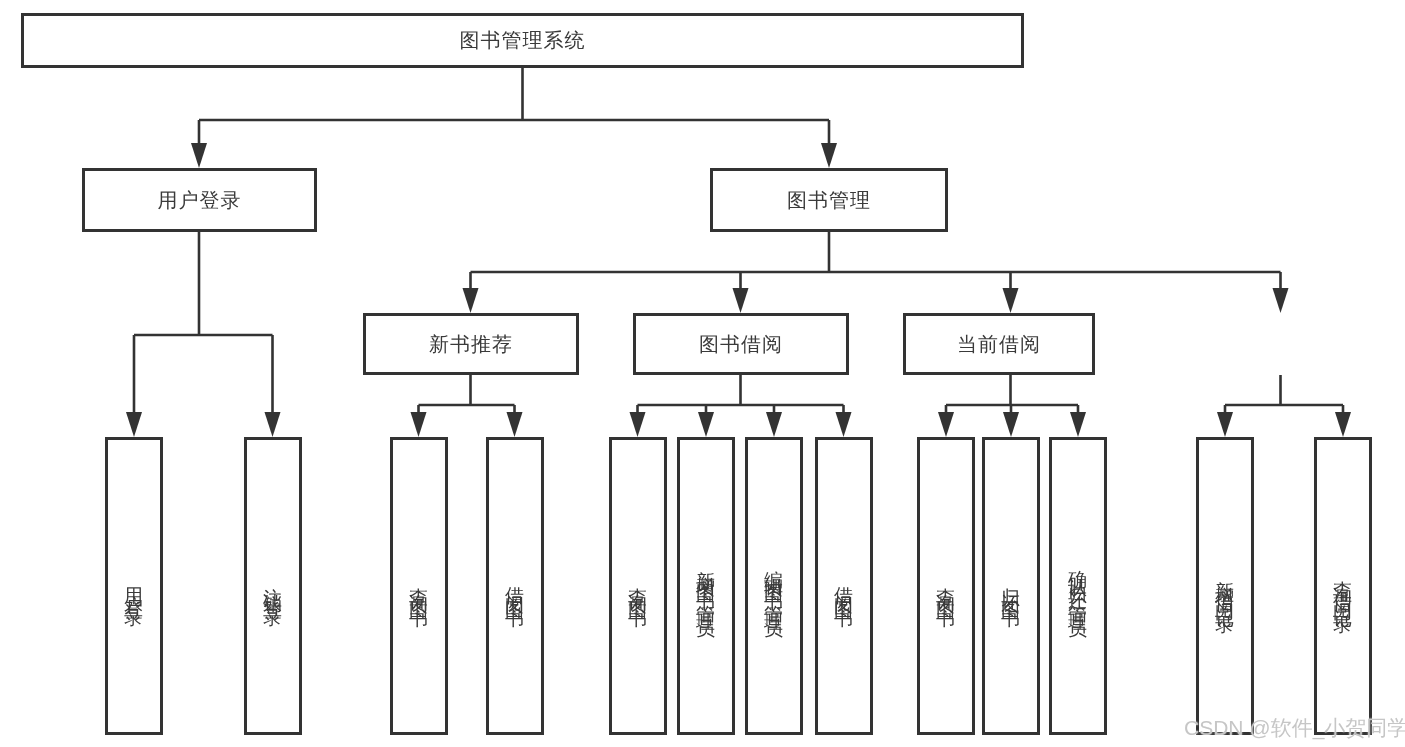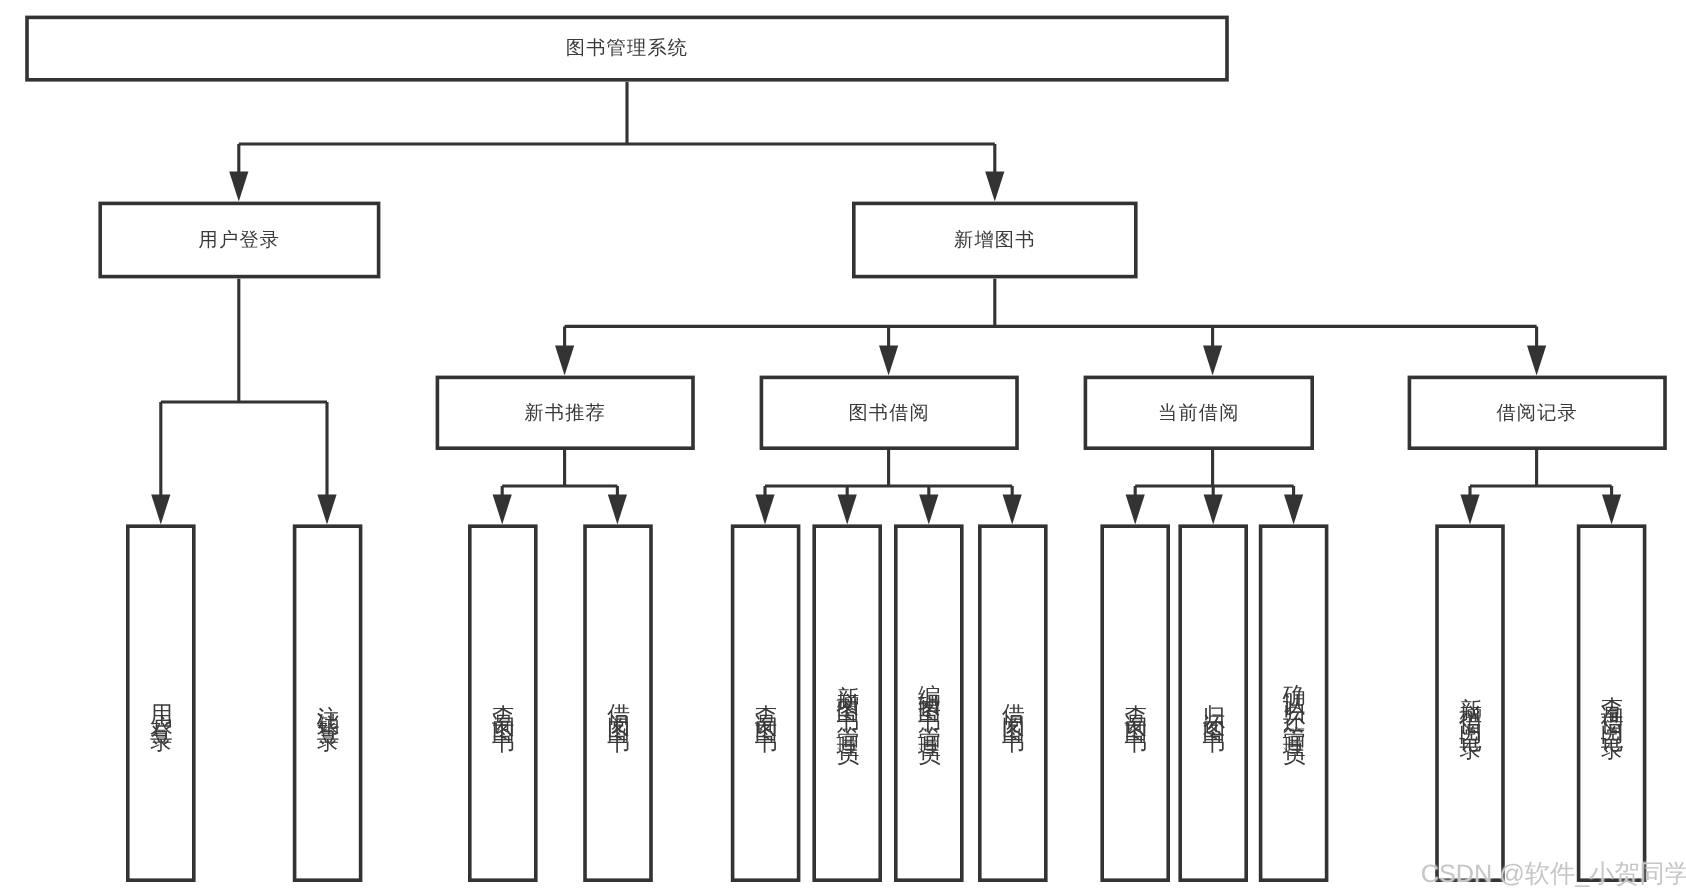--- a/index.html
+++ b/index.html
@@ -37,21 +37,21 @@
     box-sizing: border-box;
     border: 3px solid #333333;
     background: #ffffff;
     display: flex;
     align-items: center;
     justify-content: center;
     color: #3a3a3a;
     z-index: 2;
   }
   .node.h-label {
-    font-size: 16px;
+    font-size: 20px;
     letter-spacing: 1px;
   }
   .node.leaf {
     top: 437px;
     width: 58px;
     height: 298px;
   }
   .node.leaf .v-text {
     writing-mode: vertical-rl;
     text-orientation: mixed;
@@ -114,34 +114,31 @@
   </svg>
 
   <div class="node h-label" style="left:21px; top:13px; width:1003px; height:55px;">
     <span>图书管理系统</span>
   </div>
 
   <div class="node h-label" style="left:82px; top:168px; width:235px; height:64px;">
     <span>用户登录</span>
   </div>
   <div class="node h-label" style="left:710px; top:168px; width:238px; height:64px;">
-    <span>新增图书</span>
+    <span>图书管理</span>
   </div>
 
   <div class="node h-label" style="left:633px; top:313px; width:216px; height:62px;">
     <span>图书借阅</span>
   </div>
   <div class="node h-label" style="left:363px; top:313px; width:216px; height:62px;">
     <span>新书推荐</span>
   </div>
   <div class="node h-label" style="left:903px; top:313px; width:192px; height:62px;">
     <span>当前借阅</span>
-  </div>
-  <div class="node h-label" style="left:1173px; top:313px; width:216px; height:62px;">
-    <span>借阅记录</span>
   </div>
 
   <div class="node leaf" style="left:105px;">
     <span class="v-text">用户登录</span>
   </div>
   <div class="node leaf" style="left:244px;">
     <span class="v-text">注销登录</span>
   </div>
 
   <div class="node leaf" style="left:390px;">

